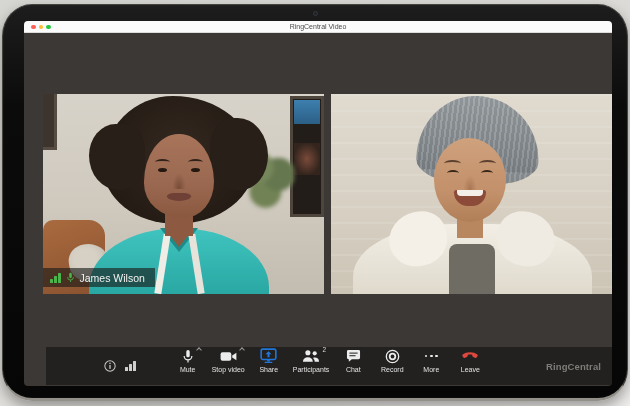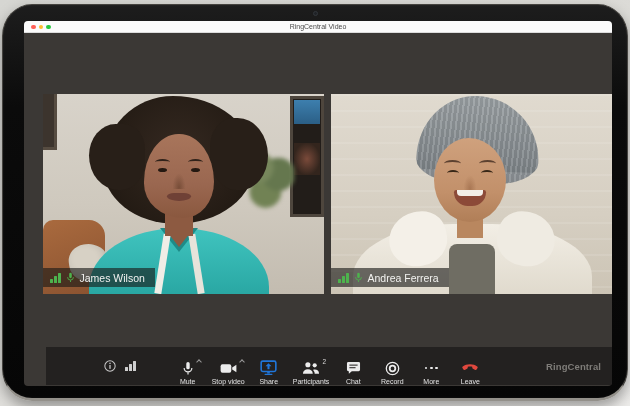--- a/index.html
+++ b/index.html
@@ -34,21 +34,21 @@
   
   .name-badge { position:absolute; left:0; bottom:7px; display:flex; align-items:center; gap:5px;
                 padding:3px 10px 3px 7px; background:rgba(24,24,22,0.62); z-index:30; }
   .sig { display:flex; align-items:flex-end; gap:1.5px; }
   .sig i { display:block; width:2.5px; background:#4db34d; border-radius:0.5px; }
   .sig i:nth-child(1){height:4px;} .sig i:nth-child(2){height:7px;} .sig i:nth-child(3){height:10px;}
   .badge-name { font-size:10.5px; color:#f2f2f0; }
 
   
   .controlbar { position:relative; height:38px; background:#232120;
-                display:flex; align-items:flex-end; justify-content:center;margin-left:22px; }
+                display:flex; align-items:flex-start; justify-content:center;margin-left:22px; }
   .left-icons { position:absolute; left:58px; top:0; height:100%; display:flex; align-items:center; gap:9px; }
   .tsig { display:flex; align-items:flex-end; gap:1.5px; }
   .tsig i { display:block; width:2.5px; background:#cfcfcf; border-radius:0.5px; }
   .tsig i:nth-child(1){height:4px;} .tsig i:nth-child(2){height:7px;} .tsig i:nth-child(3){height:10px;}
 
   .center-buttons { display:flex; align-items:flex-start; gap:9px; margin-top:1px; }
   .tb-btn { position:relative; display:flex; flex-direction:column; align-items:center; gap:2px;
             min-width:30px; cursor:pointer; }
   .icon-wrap { position:relative; height:16px; display:flex; align-items:center; justify-content:center; }
   .tb-label { font-size:7px; color:#e3e3e3; white-space:nowrap; }
@@ -220,33 +220,20 @@
             <div class="sa-shirt"></div>
             <div class="sa-neck"></div>
             <div class="sa-face">
               <i class="brow-l"></i>
               <i class="brow-r"></i>
               <i class="eye-l"></i>
               <i class="eye-r"></i>
               <i class="nose"></i>
               <i class="smile"></i>
             </div>
-            <div class="name-badge">
-              <span class="sig">
-                  <i></i>
-                  <i></i>
-                  <i></i>
-                </span>
-              <svg width="9" height="13" viewBox="0 0 14 16">
-                <rect x="5" y="0.5" width="4" height="8.5" rx="2" fill="#4db34d"></rect>
-                <path d="M2.5 7.5a4.5 4.5 0 0 0 9 0" stroke="#4db34d" stroke-width="1.4" fill="none"></path>
-                <line x1="7" y1="12.4" x2="7" y2="15" stroke="#4db34d" stroke-width="1.4"></line>
-              </svg>
-              <span class="badge-name">Andrea Ferrera</span>
-            </div>
           </div>
 
         </div>
       </div>
 
       <div class="controlbar">
 
         <div class="left-icons">
           <svg width="12" height="12" viewBox="0 0 13 13">
             <circle cx="6.5" cy="6.5" r="5.6" fill="none" stroke="#c9c9c9" stroke-width="1.1"></circle>

